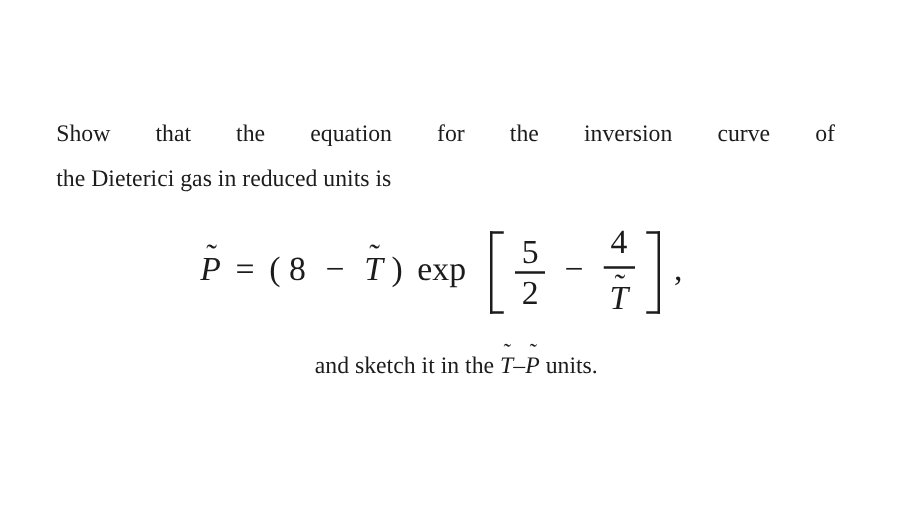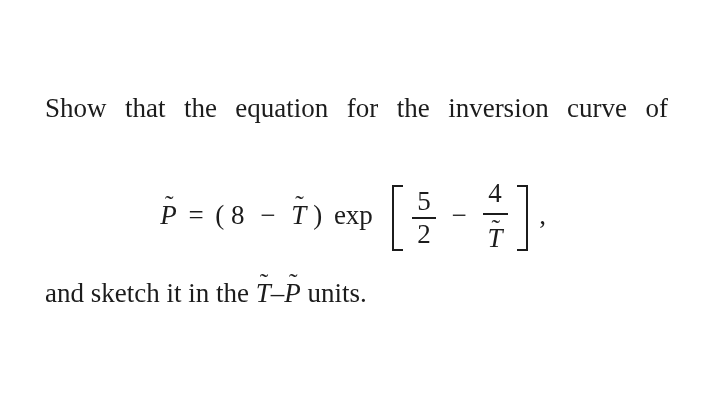--- a/index.html
+++ b/index.html
@@ -7,26 +7,26 @@
     position:relative;
     width:720px;height:405px;
     background:#ffffff;
     font-family:"Liberation Serif","DejaVu Serif",serif;
     color:#1c1c1c;
     overflow:hidden;
   }
   .para{
     position:absolute;
     left:45px;
-    font-size:27px;
+    font-size:19px;
     line-height:36px;
   }
   .p1{top:90px;width:623px;}
   .p1 .line-full{text-align:justify;text-align-last:justify;}
-  .p3{top:275px;width:640px;}
+  .p3{top:275px;width:640px;text-align:center;}
   
   .equation{
     position:absolute;
     top:180px;left:0;width:720px;
     text-align:center;
     font-size:27px;
     line-height:70px;
     padding-right:14px;
     box-sizing:border-box;
     white-space:nowrap;
@@ -64,20 +64,21 @@
   .bracket-right{border-right:2.6px solid currentColor;margin-left:3px;margin-right:4px;}
   .minus-mid{margin:0 9px;}
 </style>
 </head>
 <body>
 
 <div class="page">
 
   <div class="para p1">
     <div class="line-full">Show that the equation for the inversion curve of</div>
+    <div>the Dieterici gas in reduced units is</div>
   </div>
 
   <div class="equation">
     <span class="ov"><span class="tl">˜</span><span class="var">P</span></span>
     <span class="sp-s">=</span>
     <span class="sp-s">(</span>
     <span>8</span>
     <span class="minus-mid">−</span>
     <span class="ov"><span class="tl">˜</span><span class="var">T</span></span>
     <span>)</span>

